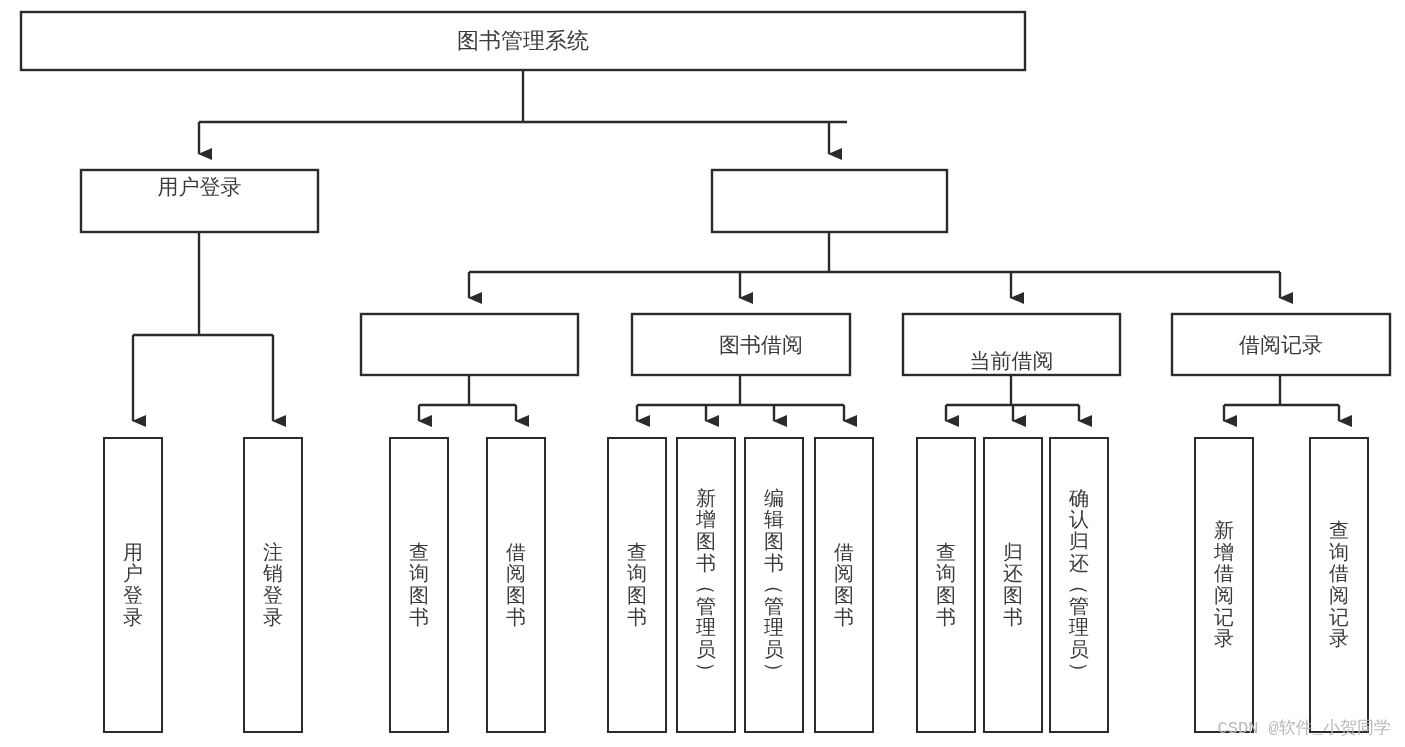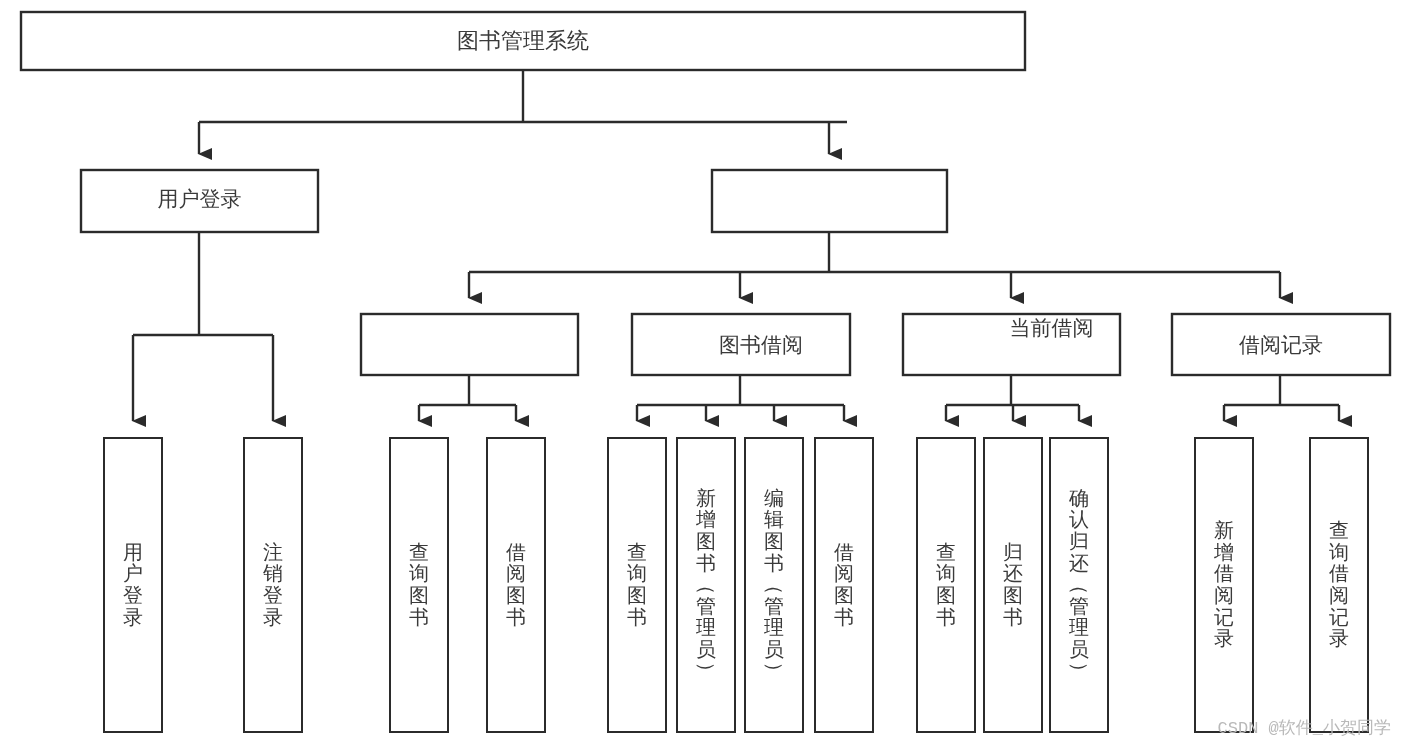--- a/index.html
+++ b/index.html
@@ -147,31 +147,31 @@
     <rect class="node-box" x="361" y="314" width="217" height="61"></rect>
     <rect class="node-box" x="632" y="314" width="218" height="61"></rect>
     <rect class="node-box" x="903" y="314" width="217" height="61"></rect>
     <rect class="node-box" x="1172" y="314" width="218" height="61"></rect>
   </svg>
 
   <div class="hlabel" style="position:absolute;left:21px;top:12px;width:1004px;height:58px;display:flex;align-items:center;justify-content:center;font-size:22px;color:#3a3a3a;">
     <span>图书管理系统</span>
   </div>
 
-  <div class="hlabel" style="position:absolute;left:81px;top:168px;width:237px;height:62px;display:flex;align-items:center;justify-content:center;font-size:21px;color:#3a3a3a;">
+  <div class="hlabel" style="position:absolute;left:81px;top:156px;width:237px;height:62px;display:flex;align-items:center;justify-content:center;font-size:21px;color:#3a3a3a;">
     <span>用户登录</span>
   </div>
 
 
 
   <div class="hlabel" style="position:absolute;left:652px;top:314px;width:218px;height:61px;display:flex;align-items:center;justify-content:center;font-size:21px;color:#3a3a3a;">
     <span>图书借阅</span>
   </div>
 
-  <div class="hlabel" style="position:absolute;left:903px;top:314px;width:217px;height:61px;display:flex;align-items:flex-start;justify-content:center;font-size:21px;color:#3a3a3a;margin-left:40px;">
+  <div class="hlabel" style="position:absolute;left:903px;top:314px;width:217px;height:61px;display:flex;align-items:flex-end;justify-content:center;font-size:21px;color:#3a3a3a;">
     <span>当前借阅</span>
   </div>
 
   <div class="hlabel" style="position:absolute;left:1172px;top:314px;width:218px;height:61px;display:flex;align-items:center;justify-content:center;font-size:21px;color:#3a3a3a;">
     <span>借阅记录</span>
   </div>
 
   <div class="leaf-node" style="left:103px;top:437px;width:60px;height:296px;">
     <div class="vtext">
         <span>用</span>

